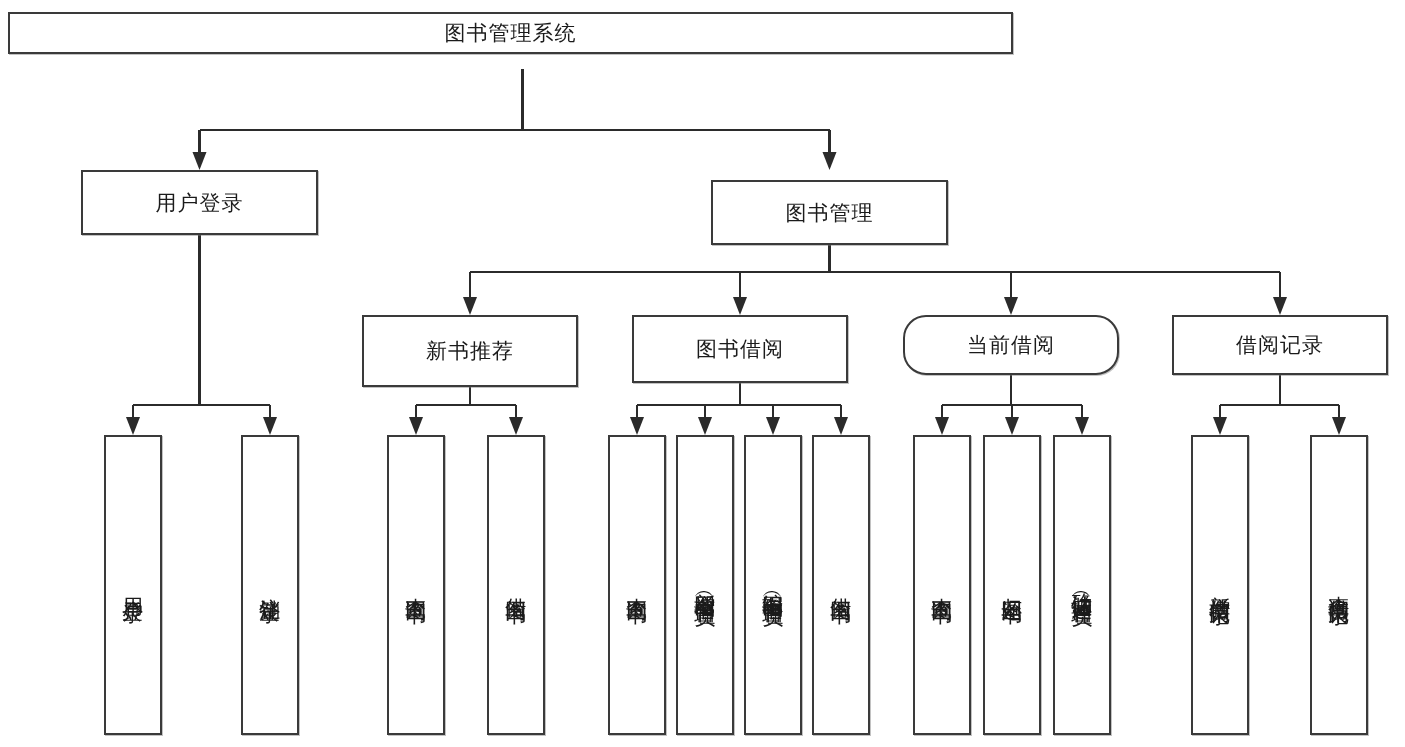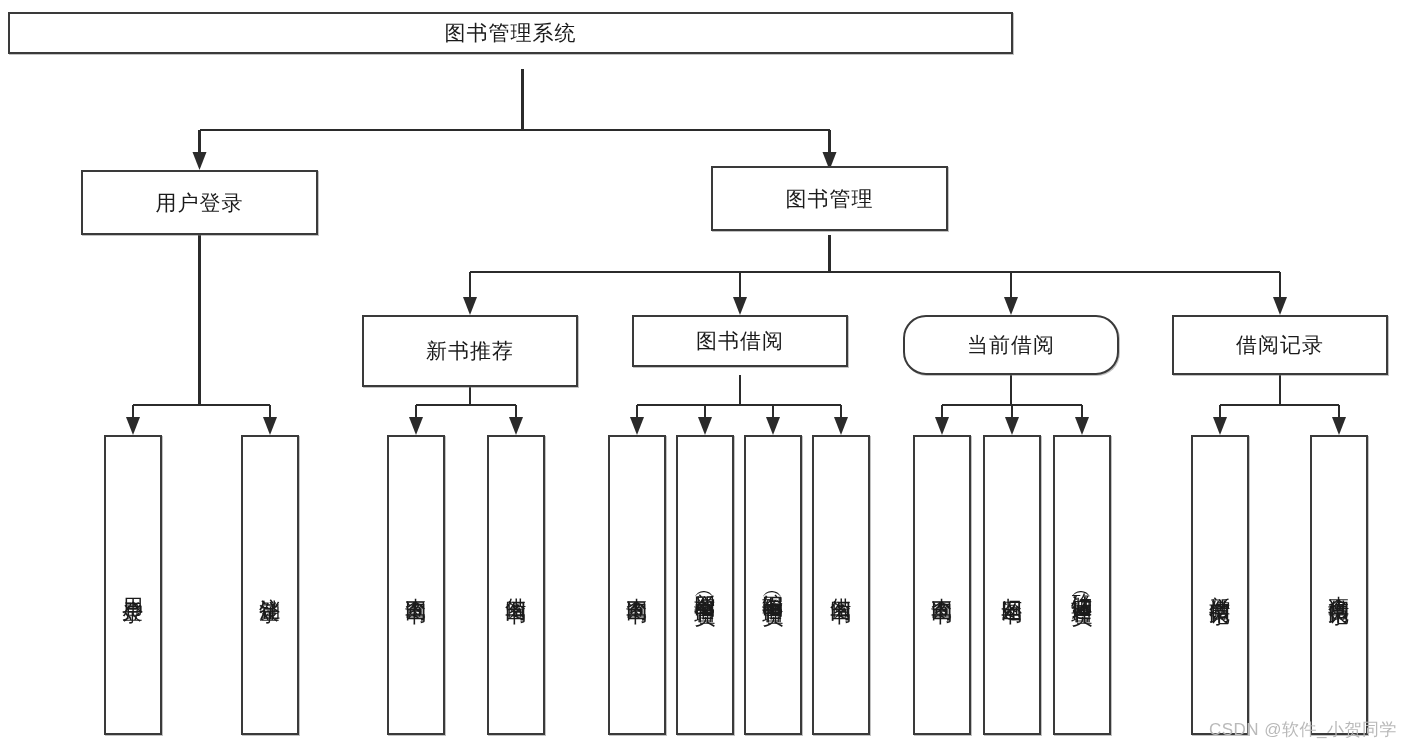--- a/index.html
+++ b/index.html
@@ -128,28 +128,28 @@
       <path d="M 263 417 L 277 417 L 270 435 Z" fill="#2b2b2b"></path>
     </svg>
 
   <div class="node horiz" style="left: 8px; top: 12px; width: 1005px; height: 42px;">
     <span>图书管理系统</span>
   </div>
 
   <div class="node horiz" style="left: 81px; top: 170px; width: 237px; height: 65px;">
     <span>用户登录</span>
   </div>
-  <div class="node horiz" style="left: 711px; top: 166px; width: 237px; height: 65px;">
+  <div class="node horiz" style="left: 711px; top: 180px; width: 237px; height: 65px;">
     <span>图书管理</span>
   </div>
 
   <div class="node horiz" style="left: 362px; top: 315px; width: 216px; height: 72px;">
     <span>新书推荐</span>
   </div>
-  <div class="node horiz" style="left: 632px; top: 315px; width: 216px; height: 52px;">
+  <div class="node horiz" style="left: 632px; top: 315px; width: 216px; height: 68px;">
     <span>图书借阅</span>
   </div>
   <div class="node horiz" style="left: 903px; top: 315px; width: 216px; height: 60px; border-radius: 23px;">
     <span>当前借阅</span>
   </div>
   <div class="node horiz" style="left: 1172px; top: 315px; width: 216px; height: 60px;">
     <span>借阅记录</span>
   </div>
 
   <div class="node vert" style="left: 104px; top: 435px; width: 58px; height: 300px;">
@@ -185,14 +185,13 @@
   <div class="node vert" style="left: 1053px; top: 435px; width: 58px; height: 300px;">
     <span class="vlabel">确认归还（管理员）</span>
   </div>
   <div class="node vert" style="left: 1191px; top: 435px; width: 58px; height: 300px;">
     <span class="vlabel">新增借阅记录</span>
   </div>
   <div class="node vert" style="left: 1310px; top: 435px; width: 58px; height: 300px;">
     <span class="vlabel">查询借阅记录</span>
   </div>
 
-  <div id="watermark">CSDN @软件_小贺同学</div>
 </div>
 
 </body></html>

